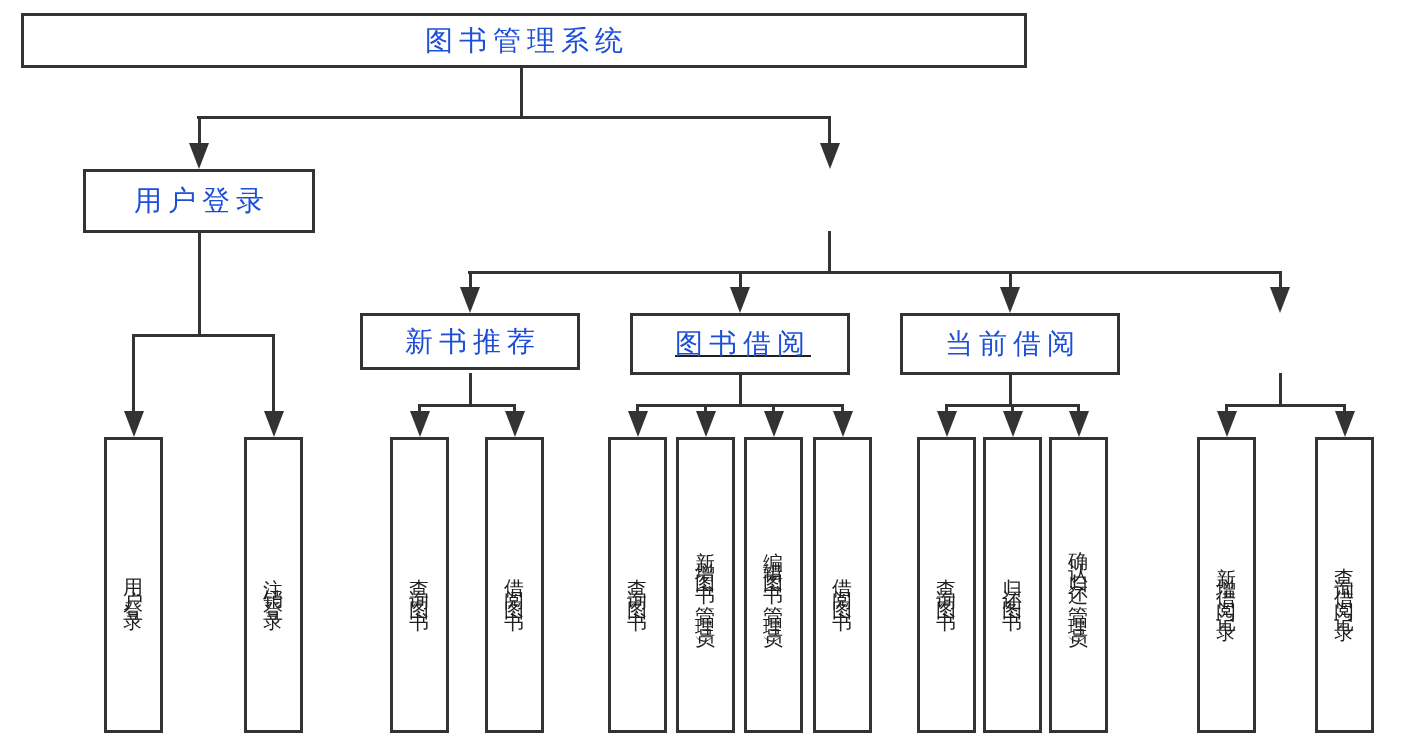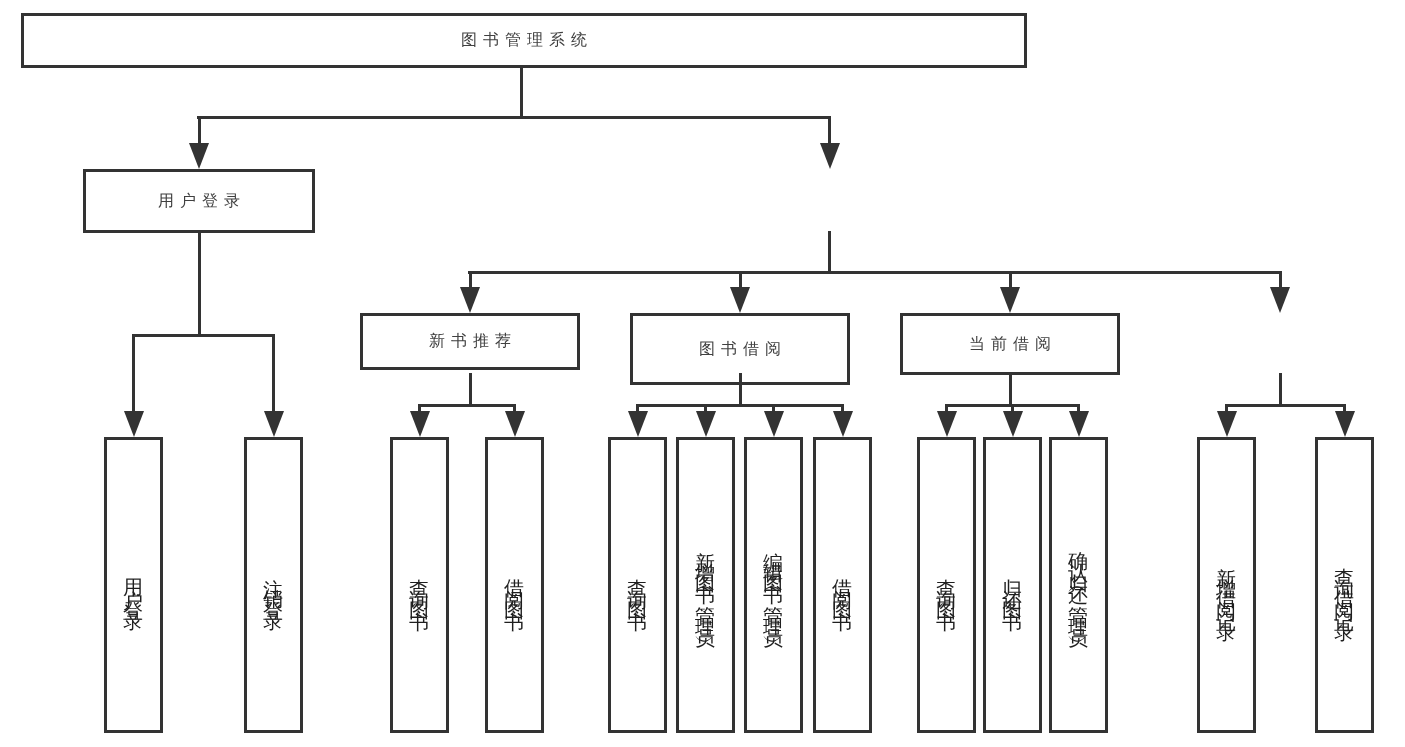--- a/index.html
+++ b/index.html
@@ -15,25 +15,25 @@
   .box {
     position: absolute;
     box-sizing: border-box;
     border: 3px solid #333333;
     background: #ffffff;
     display: flex;
     align-items: center;
     justify-content: center;
   }
   .hlabel {
-    font-size: 16px;
+    font-size: 28px;
     letter-spacing: 6px;
     padding-left: 6px;
     white-space: nowrap;
-    color: #404040;
+    color: #1d4ed8;
   }
   .vlabel {
     writing-mode: vertical-rl;
     text-orientation: mixed;
     font-size: 20px;
     letter-spacing: 11px;
     line-height: 1;
     color: #1f1f1f;
   }
   .hline, .vline { position: absolute; background: #333333; }
@@ -90,21 +90,21 @@
   <div class="vline" style="left:739px; top:274px; height:13px;"></div>
   <div class="arrow" style="left:730px; top:287px;"></div>
   <div class="vline" style="left:1009px; top:274px; height:13px;"></div>
   <div class="arrow" style="left:1000px; top:287px;"></div>
   <div class="vline" style="left:1279px; top:274px; height:13px;"></div>
   <div class="arrow" style="left:1270px; top:287px;"></div>
 
   <div class="box" style="left:360px; top:313px; width:220px; height:57px;">
     <span class="hlabel">新书推荐</span>
   </div>
-  <div class="box" style="left:630px; top:313px; width:220px; height:72px;">
+  <div class="box" style="left:630px; top:313px; width:220px; height:62px;text-decoration:underline;">
     <span class="hlabel">图书借阅</span>
   </div>
   <div class="box" style="left:900px; top:313px; width:220px; height:62px;">
     <span class="hlabel">当前借阅</span>
   </div>
 
   <div class="vline" style="left:469px; top:373px; height:31px;"></div>
   <div class="hline" style="left:418px; top:404px; width:98px;"></div>
   <div class="vline" style="left:418px; top:407px; height:5px;"></div>
   <div class="arrow" style="left:410px; top:411px;"></div>

